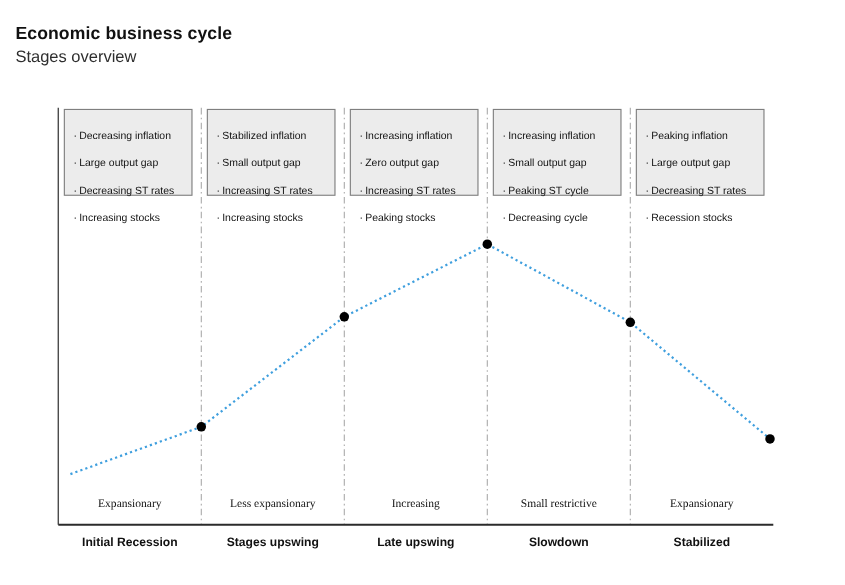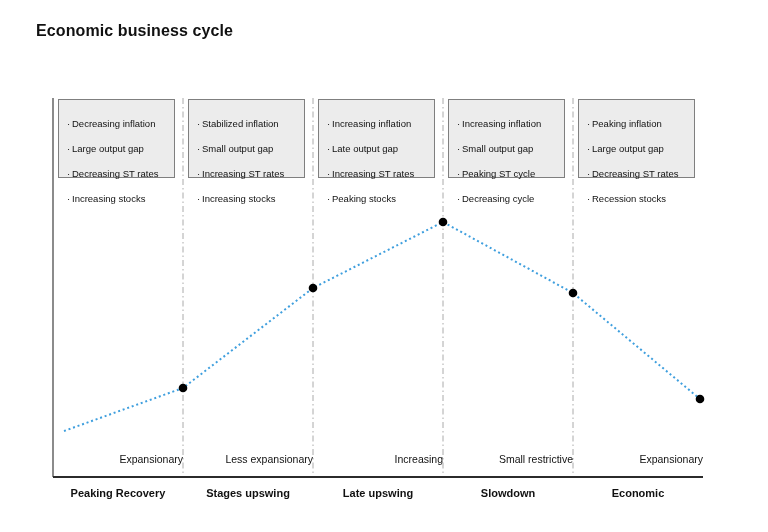--- a/index.html
+++ b/index.html
@@ -1,40 +1,40 @@
 <!DOCTYPE html>
 <html><head>
 <meta charset="utf-8">
 <style>
   html,body { margin:0; padding:0; background:#ffffff; }
   .canvas {
     position:relative; width:768px; height:532px; background:#ffffff;
     font-family:"Liberation Sans", sans-serif; overflow:hidden;
   }
-  .header { position:absolute; left:36px; top:22px; }
+  .header { position:absolute; left:14px; top:22px; }
   .title { font-size:16px; font-weight:bold; color:#111111; letter-spacing:0.1px; }
   .subtitle { font-size:15px; color:#2e2e2e; margin-top:3px; }
 
   #chart-svg { position:absolute; left:0; top:0; width:768px; height:532px; }
 
   .stage-box {
     position:absolute; top:99px; width:117px; height:79px;
     background:#ececec; border:1px solid #7f7f7f; box-sizing:border-box;
     display:flex; flex-direction:column; justify-content:space-around;
     padding:4px 3px 4px 6px;
   }
   .bullet-row { display:flex; align-items:baseline; }
   .bullet {
     font-size:9.5px; color:#111111; width:7px; flex:0 0 7px; text-align:center;
   }
   .bullet-text { font-size:9.5px; color:#111111; white-space:nowrap;margin-top:14px; }
 
   .policy-label {
-    position:absolute; top:453px; width:130px; text-align:right;
-    font-size:10.5px; color:#111111;
+    position:absolute; top:453px; width:130px; text-align:center;
+    font-size:10.5px; color:#111111;font-family:Liberation Serif, serif;
   }
   .stage-name {
     position:absolute; top:487px; width:130px; text-align:center;
     font-size:11px; font-weight:bold; color:#111111;
   }
 </style>
 </head>
 <body>
 
 <div class="canvas">
@@ -49,20 +49,21 @@
       <polyline points="64,431 183,388 313,288 443,222 573,293 700,399" fill="none" stroke="#3f9fde" stroke-width="2" stroke-dasharray="2 2.8"></polyline>
       <circle cx="183" cy="388" r="4.3" fill="#000000"></circle>
       <circle cx="313" cy="288" r="4.3" fill="#000000"></circle>
       <circle cx="443" cy="222" r="4.3" fill="#000000"></circle>
       <circle cx="573" cy="293" r="4.3" fill="#000000"></circle>
       <circle cx="700" cy="399" r="4.3" fill="#000000"></circle>
     </svg>
 
   <div class="header">
     <div class="title">Economic business cycle</div>
+    <div class="subtitle">Stages overview</div>
   </div>
 
   <div class="stage-box" style="left:58px">
     <div class="bullet-row">
         <span class="bullet">·</span>
         <span class="bullet-text">Decreasing inflation</span>
       </div>
     <div class="bullet-row">
         <span class="bullet">·</span>
         <span class="bullet-text">Large output gap</span>
@@ -94,21 +95,21 @@
         <span class="bullet-text">Increasing stocks</span>
       </div>
   </div>
   <div class="stage-box" style="left:318px">
     <div class="bullet-row">
         <span class="bullet">·</span>
         <span class="bullet-text">Increasing inflation</span>
       </div>
     <div class="bullet-row">
         <span class="bullet">·</span>
-        <span class="bullet-text">Late output gap</span>
+        <span class="bullet-text">Zero output gap</span>
       </div>
     <div class="bullet-row">
         <span class="bullet">·</span>
         <span class="bullet-text">Increasing ST rates</span>
       </div>
     <div class="bullet-row">
         <span class="bullet">·</span>
         <span class="bullet-text">Peaking stocks</span>
       </div>
   </div>
@@ -148,19 +149,19 @@
         <span class="bullet-text">Recession stocks</span>
       </div>
   </div>
 
   <div class="policy-label" style="left:53px">Expansionary</div>
   <div class="policy-label" style="left:183px">Less expansionary</div>
   <div class="policy-label" style="left:313px">Increasing</div>
   <div class="policy-label" style="left:443px">Small restrictive</div>
   <div class="policy-label" style="left:573px">Expansionary</div>
 
-  <div class="stage-name" style="left:53px">Peaking Recovery</div>
+  <div class="stage-name" style="left:53px">Initial Recession</div>
   <div class="stage-name" style="left:183px">Stages upswing</div>
   <div class="stage-name" style="left:313px">Late upswing</div>
   <div class="stage-name" style="left:443px">Slowdown</div>
-  <div class="stage-name" style="left:573px">Economic</div>
+  <div class="stage-name" style="left:573px">Stabilized</div>
 
 </div>
 
 </body></html>

